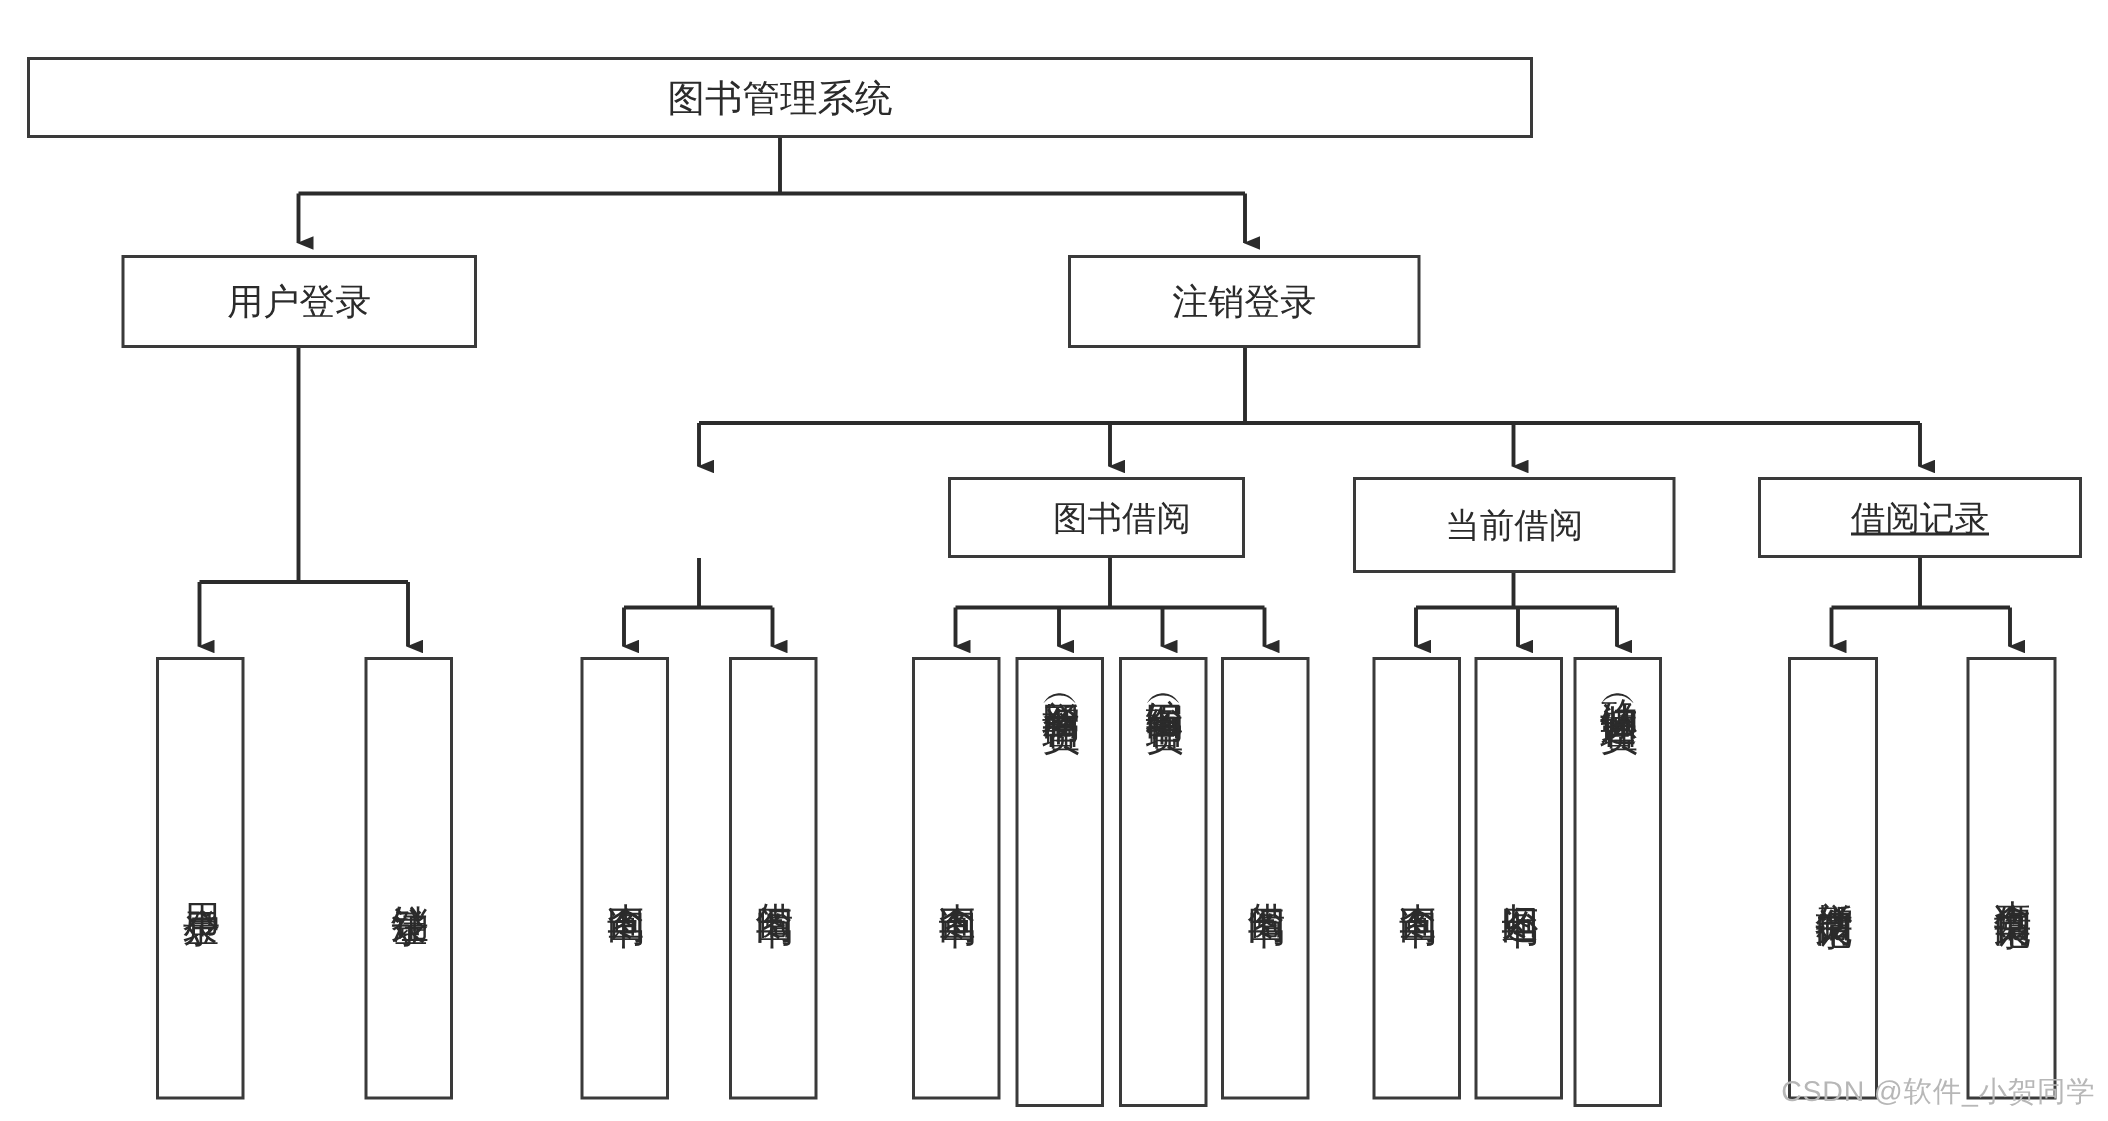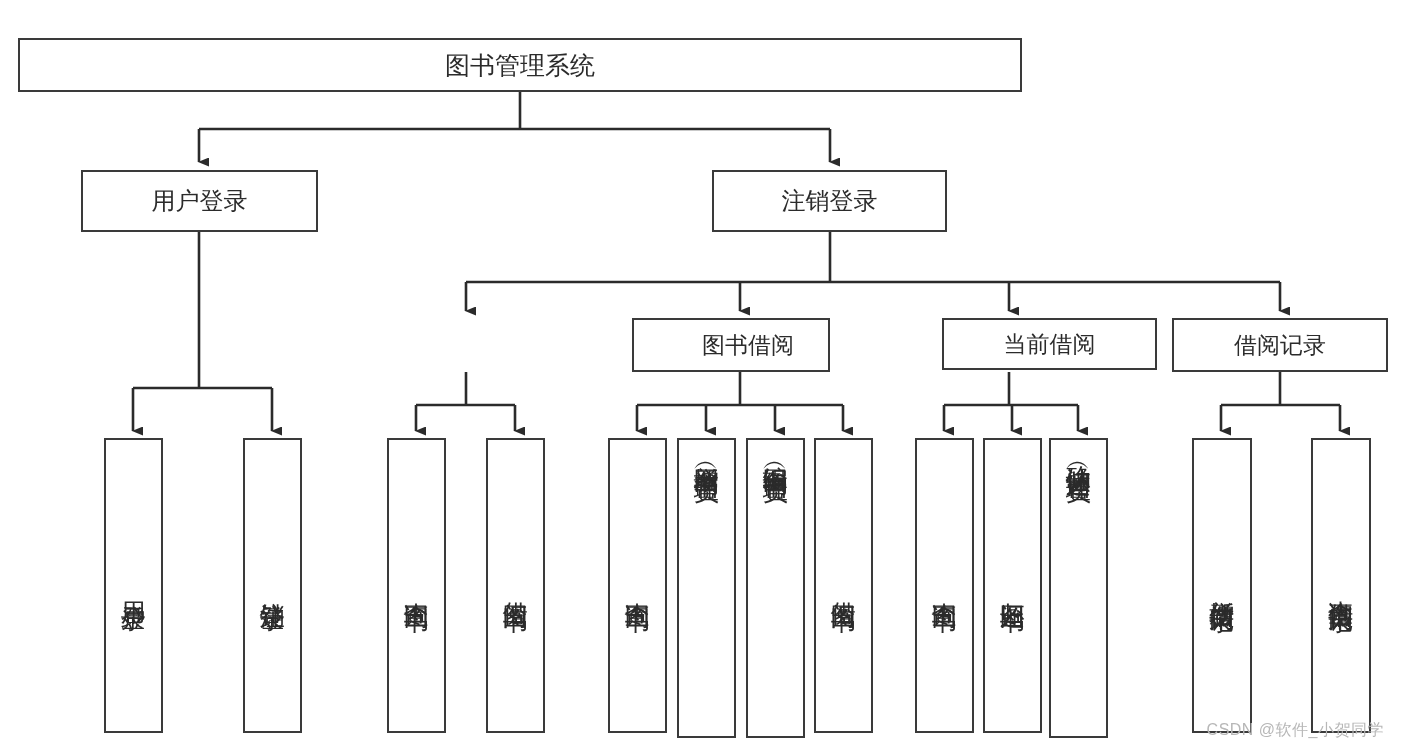--- a/index.html
+++ b/index.html
@@ -60,23 +60,23 @@
   }
   .leaf.topalign .vtext {
     margin-top: 2px;
   }
   .leaf.midalign {
     align-items: center;
     padding-top: 0;
   }
   .watermark {
     position: absolute;
-    right: 21px;
+    right: 8px;
     bottom: 6px;
-    font-size: 16px;
+    font-size: 19px;
     color: #b7b7b7;
     letter-spacing: 0.5px;
     white-space: nowrap;
     margin-left: 33px;
   }
 </style>
 </head>
 <body>
 
 <div id="canvas">
@@ -143,25 +143,25 @@
 
   <div class="node lvl1" style="left:712px; top:170px; width:235px; height:62px;">
     <span>注销登录</span>
   </div>
 
 
   <div class="node lvl2" style="left:632px; top:318px; width:198px; height:54px;padding-left:34px;">
     <span>图书借阅</span>
   </div>
 
-  <div class="node lvl2" style="left:902px; top:318px; width:215px; height:52px;margin-left:40px;">
+  <div class="node lvl2" style="left:902px; top:318px; width:215px; height:64px;">
     <span>当前借阅</span>
   </div>
 
-  <div class="node lvl2" style="left:1172px; top:318px; width:216px; height:54px;">
+  <div class="node lvl2" style="left:1172px; top:318px; width:216px; height:54px;text-decoration:underline;">
     <span>借阅记录</span>
   </div>
 
   <div class="node leaf midalign" style="left:104px; top:438px; width:59px; height:295px;">
     <span class="vtext">用户登录</span>
   </div>
 
   <div class="node leaf midalign" style="left:243px; top:438px; width:59px; height:295px;">
     <span class="vtext">注销登录</span>
   </div>

